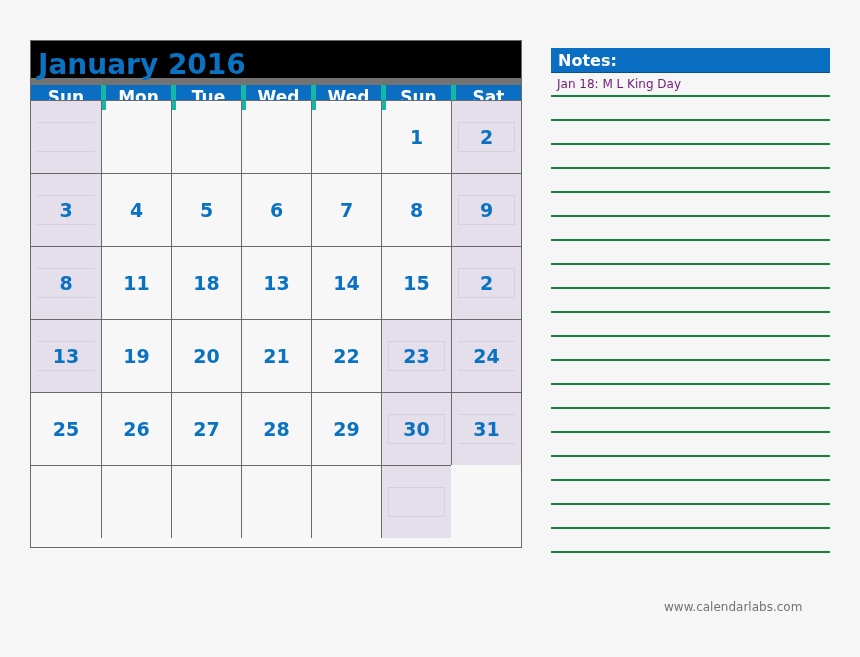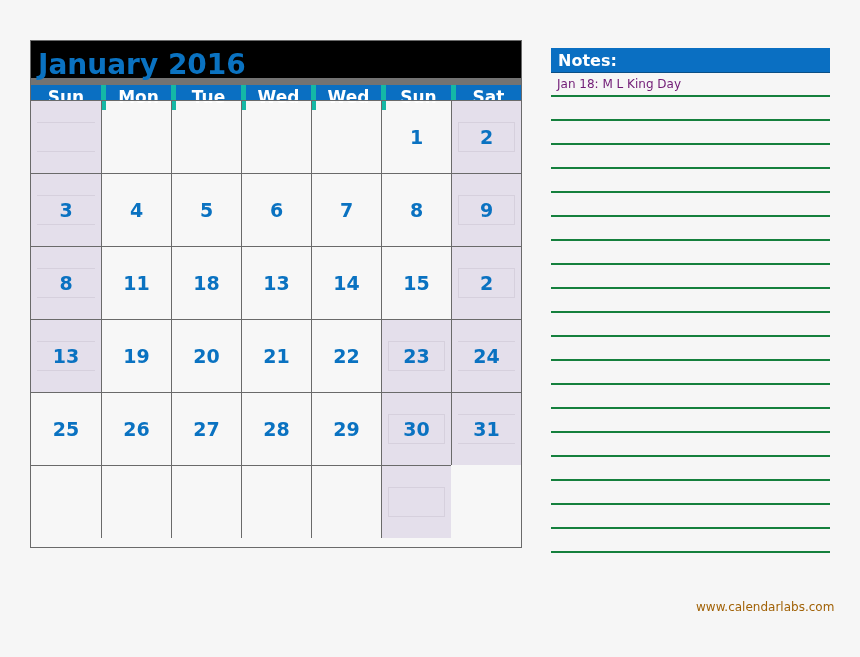--- a/index.html
+++ b/index.html
@@ -49,21 +49,21 @@
   .notes-head {
     height: 25px; background: #0a6fc2; color: #fff; font-weight: bold;
     font-size: 16px; line-height: 25px; padding-left: 7px;
     border-bottom: 1px solid #0b4f85;
   }
   .note-line {
     height: 24px; border-bottom: 2px solid #15803d; font-size: 12px;
     color: #701a75; padding-left: 6px; line-height: 22px;
   }
   .footer {
-    position: absolute; left: 696px; top: 600px; font-size: 12px; color: #a16207;
+    position: absolute; left: 664px; top: 600px; font-size: 12px; color: #737373;
   }
 </style>
 </head>
 <body>
 
 <div class="cal">
   <div class="cal-title">January 2016</div>
   <div class="cal-head">
     <div>Sun</div>
     <div>Mon</div>

